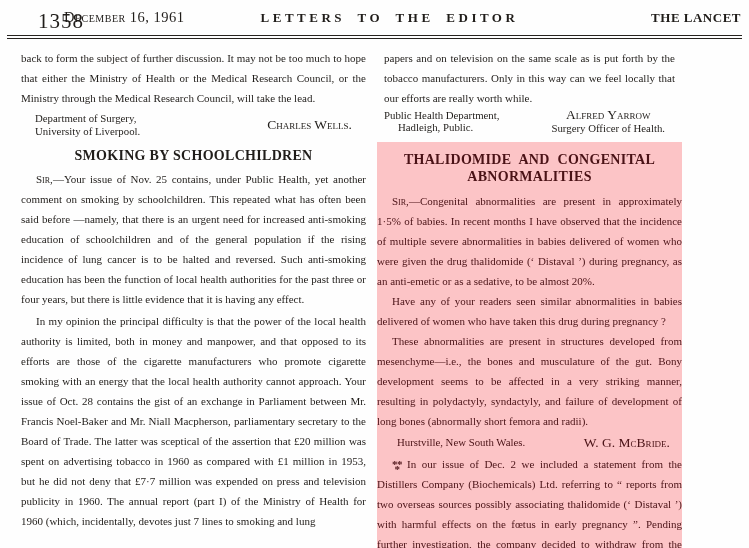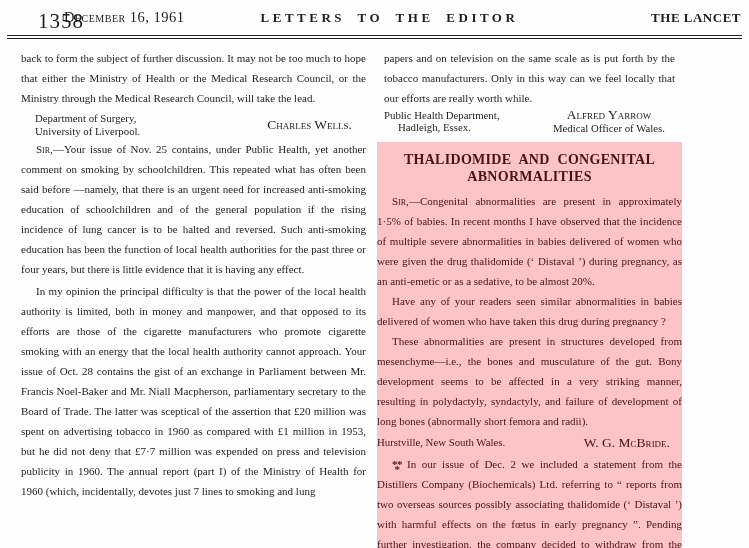--- a/index.html
+++ b/index.html
@@ -34,21 +34,21 @@
   .addr { font-size:10.8px; line-height:12.5px; }
   .addr-indent div:last-child { margin-left:14px; }
   .sig-name { font-variant:small-caps; font-size:13.5px; line-height:14px; margin-right:10px; text-align:center; }
   .sig-title { font-variant:normal; font-size:10.8px; line-height:12.5px; }
   
   .letter-head { text-align:center; font-weight:bold; font-size:14px; line-height:17px;
                  margin:10px 0 5px; letter-spacing:0.3px; }
   
   .hibox { background:#fcc4c6; color:#4a1216; margin-top:7px; padding:7px 0 10px; }
   .hibox .letter-head { margin:2px 0 6px; word-spacing:4px; }
-  .hibox .sig { margin:5px 2px 3px 0; }
+  .hibox .sig { margin:5px 2px 3px 20px; }
   .inset { margin:0 7px; }
   
   .asterism { letter-spacing:-1px; font-weight:bold; }
   .ast-low { position:relative; top:5px; margin:0 -2px; }
 </style>
 </head>
 <body>
 
 <div class="page">
 
@@ -67,38 +67,39 @@
       <p class="para">back to form the subject of further discussion.  It may not be too much to hope that either the Ministry of Health or the Medical Research Council, or the Ministry through the Medical Research Council, will take the lead.</p>
 
       <div class="sig">
         <div class="addr">
           <div>Department of Surgery,</div>
           <div>University of Liverpool.</div>
         </div>
         <div class="sig-name">Charles Wells.</div>
       </div>
 
+      <h2 class="letter-head">SMOKING BY SCHOOLCHILDREN</h2>
 
       <p class="para indent"><span class="sc">Sir,</span><span>—Your issue of Nov. 25 contains, under Public Health, yet another comment on smoking by schoolchildren.  This repeated what has often been said before —namely, that there is an urgent need for increased anti-smoking education of schoolchildren and of the general population if the rising incidence of lung cancer is to be halted and reversed.  Such anti-smoking education has been the function of local health authorities for the past three or four years, but there is little evidence that it is having any effect.</span></p>
 
       <p class="para indent" style="margin-top:2px">In my opinion the principal difficulty is that the power of the local health authority is limited, both in money and manpower, and that opposed to its efforts are those of the cigarette manufacturers who promote cigarette smoking with an energy that the local health authority cannot approach.  Your issue of Oct. 28 contains the gist of an exchange in Parliament between Mr. Francis Noel-Baker and Mr. Niall Macpherson, parliamentary secretary to the Board of Trade.  The latter was sceptical of the assertion that £20 million was spent on advertising tobacco in 1960 as compared with £1 million in 1953, but he did not deny that £7·7 million was expended on press and television publicity in 1960.  The annual report (part I) of the Ministry of Health for 1960 (which, incidentally, devotes just 7 lines to smoking and lung</p>
     </div>
 
     <div class="col-right">
 
       <p class="para inset">papers and on television on the same scale as is put forth by the tobacco manufacturers.  Only in this way can we feel locally that our efforts are really worth while.</p>
 
       <div class="sig inset">
         <div class="addr addr-indent">
           <div>Public Health Department,</div>
-          <div>Hadleigh, Essex.</div>
+          <div>Hadleigh, Public.</div>
         </div>
         <div class="sig-name">
           <div>Alfred Yarrow</div>
-          <div class="sig-title">Medical Officer of Wales.</div>
+          <div class="sig-title">Surgery Officer of Health.</div>
         </div>
       </div>
 
       <div class="hibox">
 
         <h2 class="letter-head">THALIDOMIDE AND CONGENITAL ABNORMALITIES</h2>
 
         <p class="para indent"><span class="sc">Sir,</span><span>—Congenital abnormalities are present in approximately 1·5% of babies.  In recent months I have observed that the incidence of multiple severe abnormalities in babies delivered of women who were given the drug thalidomide (‘ Distaval ’) during pregnancy, as an anti-emetic or as a sedative, to be almost 20%.</span></p>
 
         <p class="para indent">Have any of your readers seen similar abnormalities in babies delivered of women who have taken this drug during pregnancy ?</p>

